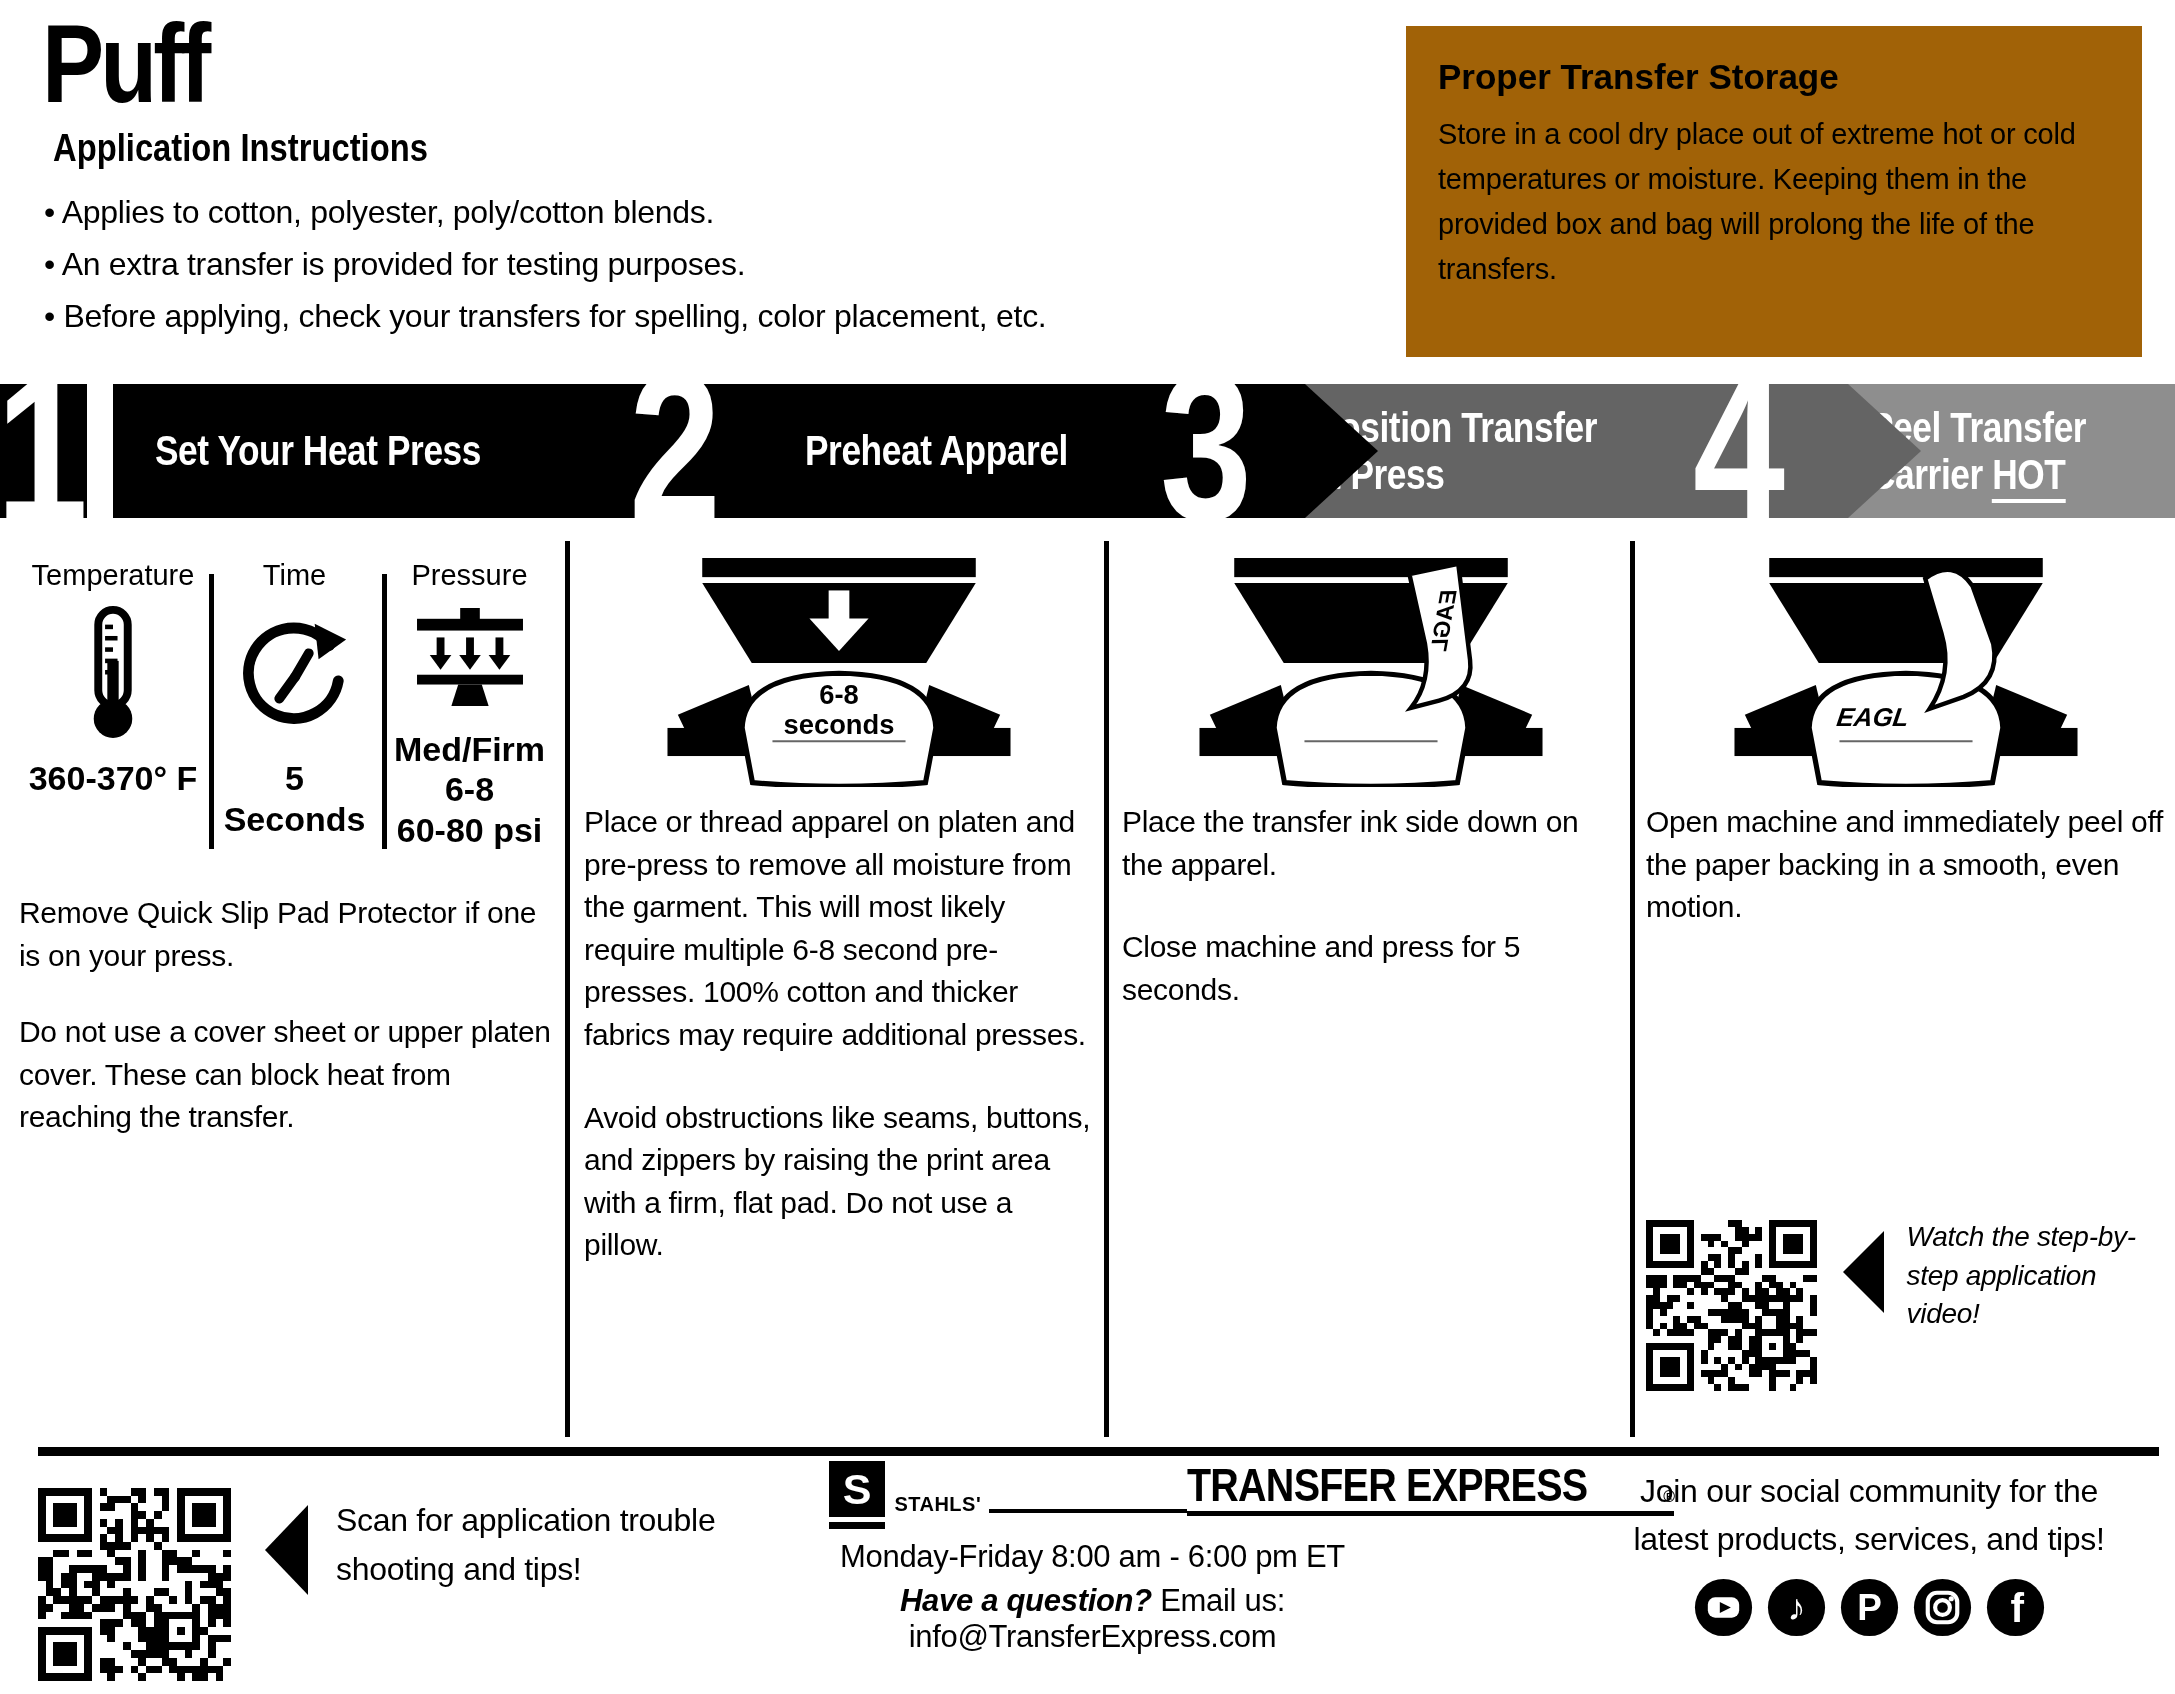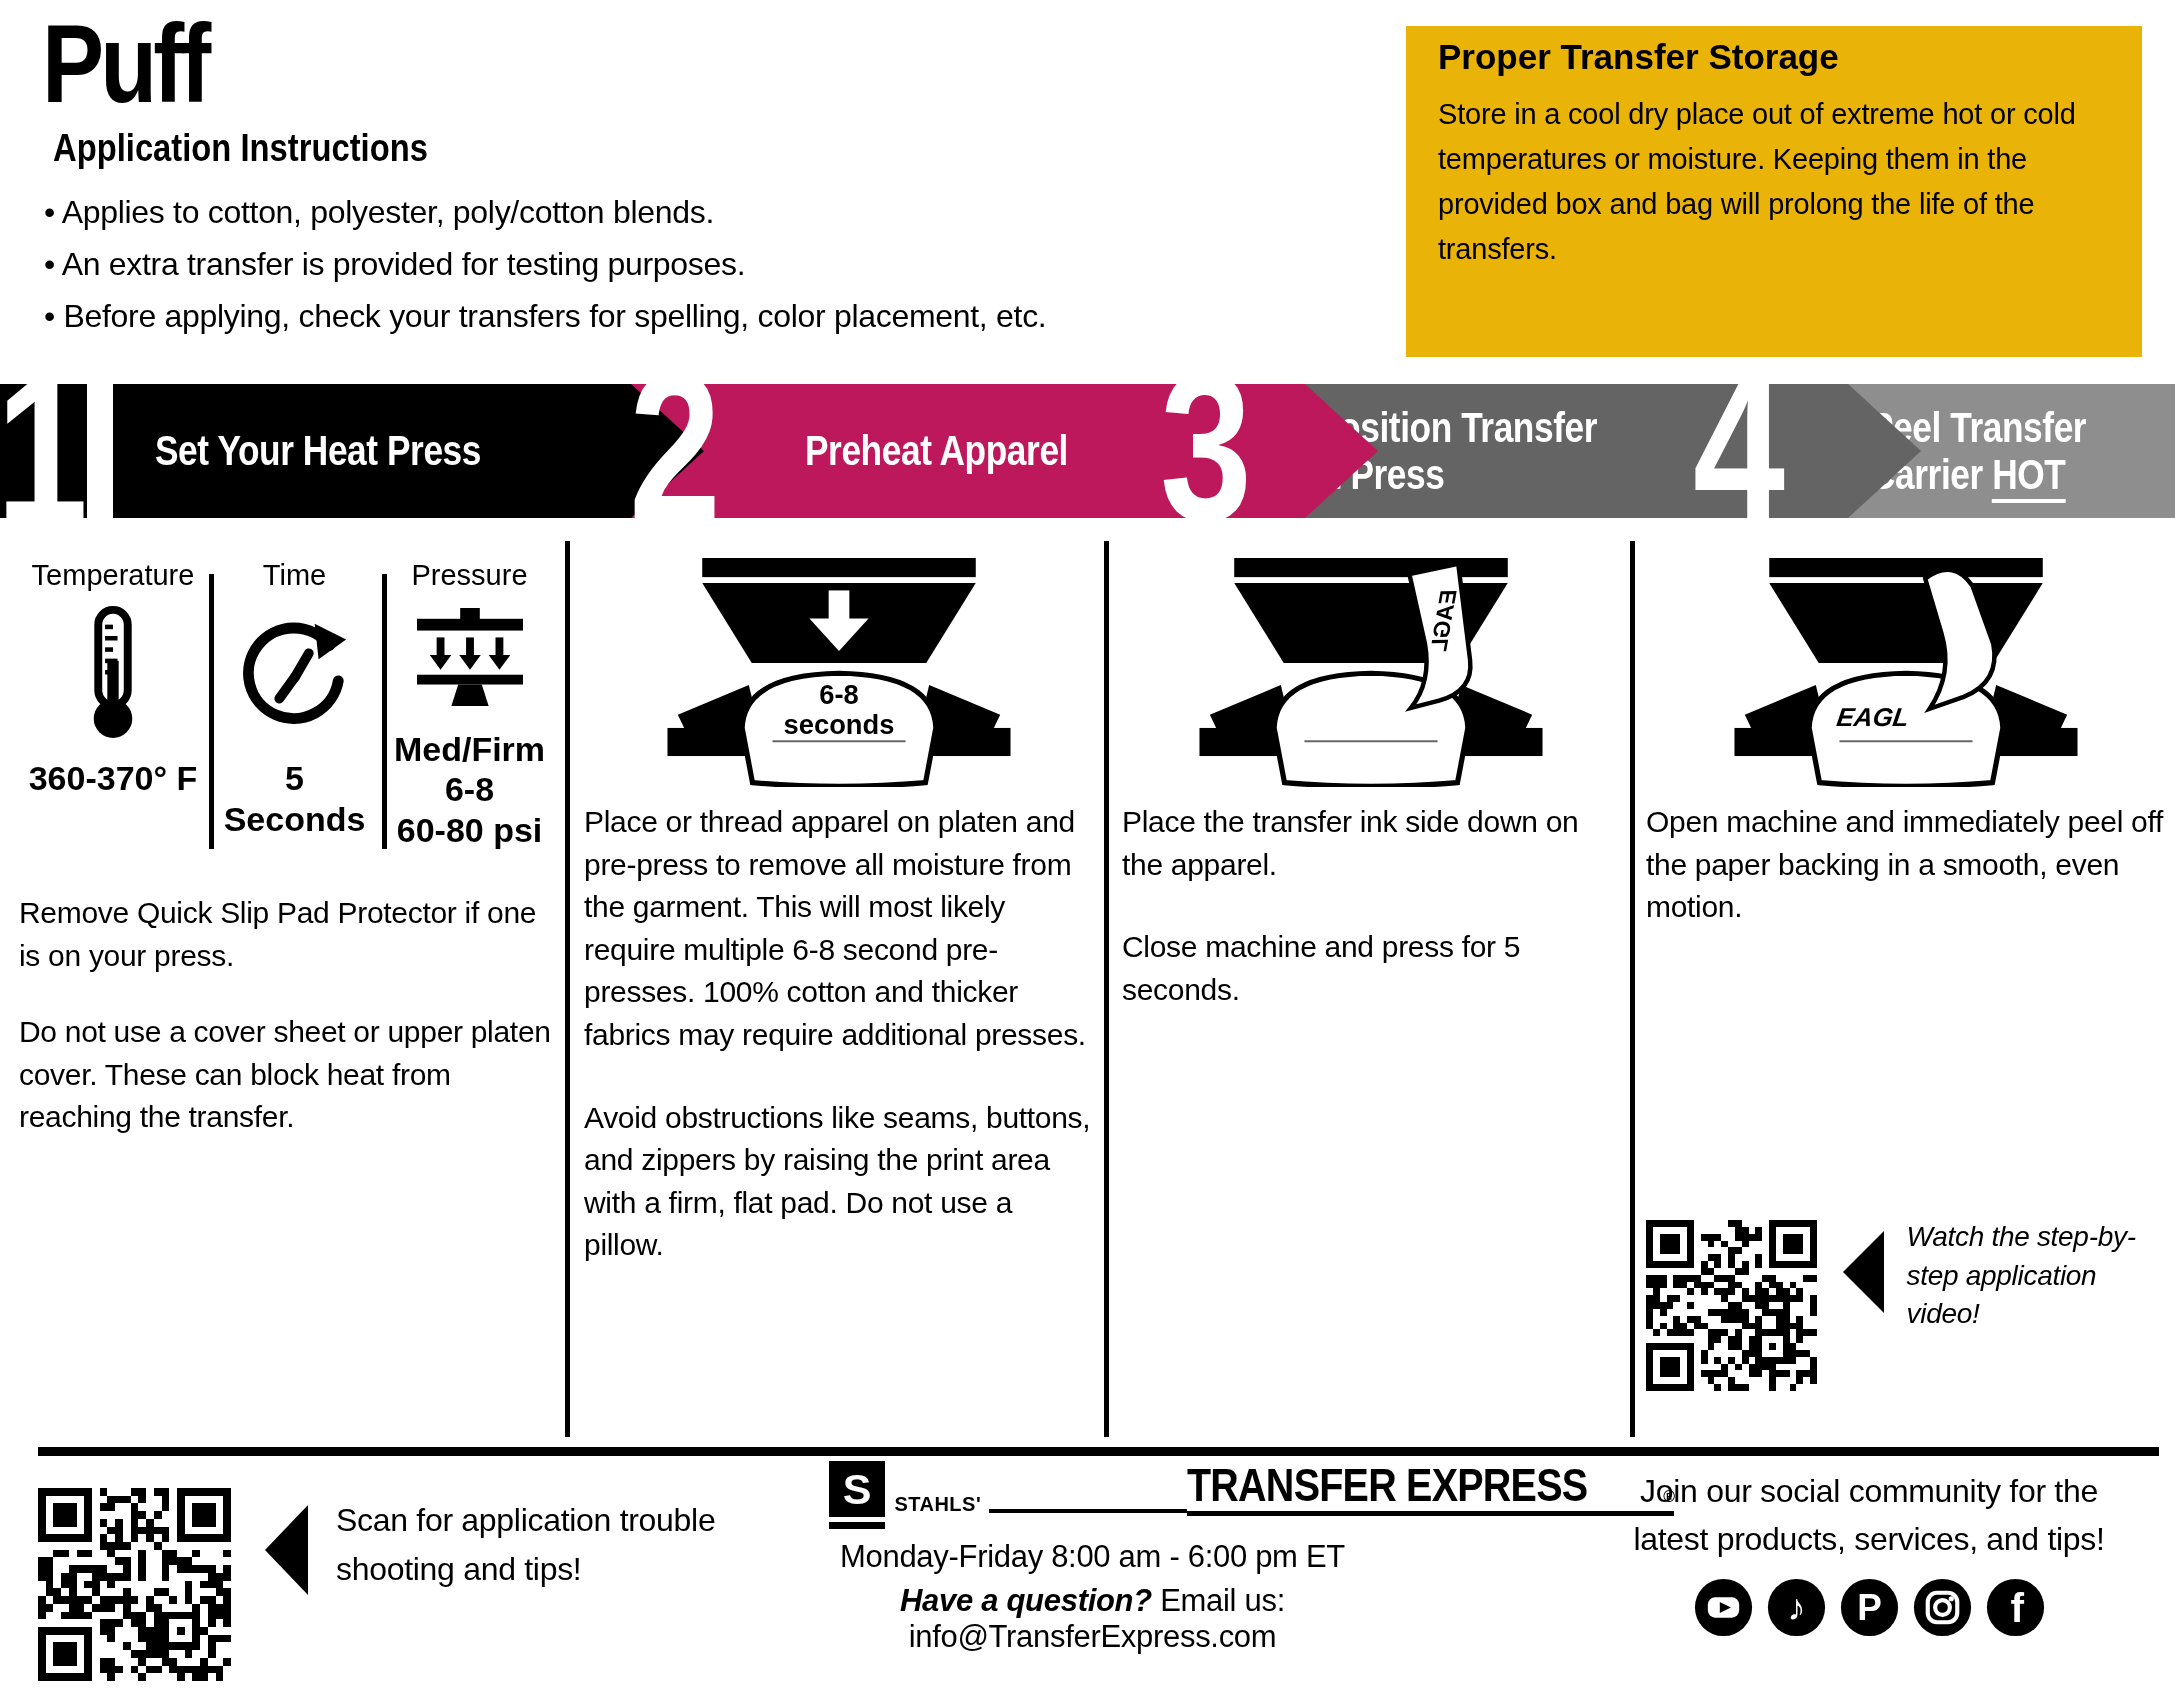--- a/index.html
+++ b/index.html
@@ -9,32 +9,32 @@
 
   
   #header{position:absolute;left:42px;top:9.4px;width:1318px;}
   .puff-title{font-size:111px;font-weight:900;letter-spacing:-4.7px;line-height:1.0;}
   .app-sub{font-size:39px;font-weight:900;margin:5.6px 0 0 11.3px;}
   .bullets{margin:24.5px 0 0 1.9px;padding:0;list-style:none;font-size:32px;letter-spacing:-0.3px;}
   .bullets li{margin:0 0 15px 0;}
   .bullets li::before{content:"• ";}
 
   
-  #storage{position:absolute;left:1406px;top:26px;width:736px;height:331px;background:#eab308;
-           box-sizing:border-box;padding:11px 32px;}
+  #storage{position:absolute;left:1406px;top:26px;width:736px;height:331px;background:#a16207;
+           box-sizing:border-box;padding:31px 32px;}
   #storage h2{margin:0;font-size:35px;font-weight:900;}
   #storage p{margin:15px 0 0 0;font-size:29px;line-height:1.55;letter-spacing:-0.2px;}
 
   
   #banner{position:absolute;left:0;top:384px;width:2175px;height:134px;}
   .band{position:absolute;top:0;height:134px;display:flex;align-items:center;color:#fff;}
   .band .lbl{font-size:42px;font-weight:900;line-height:1.12;letter-spacing:-0.5px;}
   #band1{left:113px;width:549px;background:#000;z-index:4;padding-left:42px;
          clip-path:polygon(0 0,calc(100% - 73px) 0,100% 50%,calc(100% - 73px) 100%,0 100%);}
-  #band2{left:603px;width:573px;background:#be185d;z-index:3;padding-left:202px;
+  #band2{left:603px;width:573px;background:#000000;z-index:3;padding-left:202px;
          clip-path:polygon(0 0,calc(100% - 73px) 0,100% 50%,calc(100% - 73px) 100%,0 100%);}
   #band3{left:1111px;width:605px;background:#646464;z-index:2;padding-left:205px;
          clip-path:polygon(0 0,calc(100% - 73px) 0,100% 50%,calc(100% - 73px) 100%,0 100%);}
   #band4{left:1686px;width:490px;background:#8e8e8e;z-index:1;padding-left:184px;}
   #numstrip{position:absolute;left:0;top:0;width:87px;height:134px;background:#000;overflow:hidden;z-index:5;}
   .num{position:absolute;top:-43px;font-size:212px;font-weight:900;color:#fff;line-height:1;
        transform:scaleX(.78);transform-origin:left top;z-index:10;}
   #num1{left:-3.8px;top:-40px;}
   #num2{left:629px;} #num3{left:1160px;} #num4{left:1693px;}
   .hotline{border-bottom:4.7px solid #fff;padding-bottom:0.9px;}

